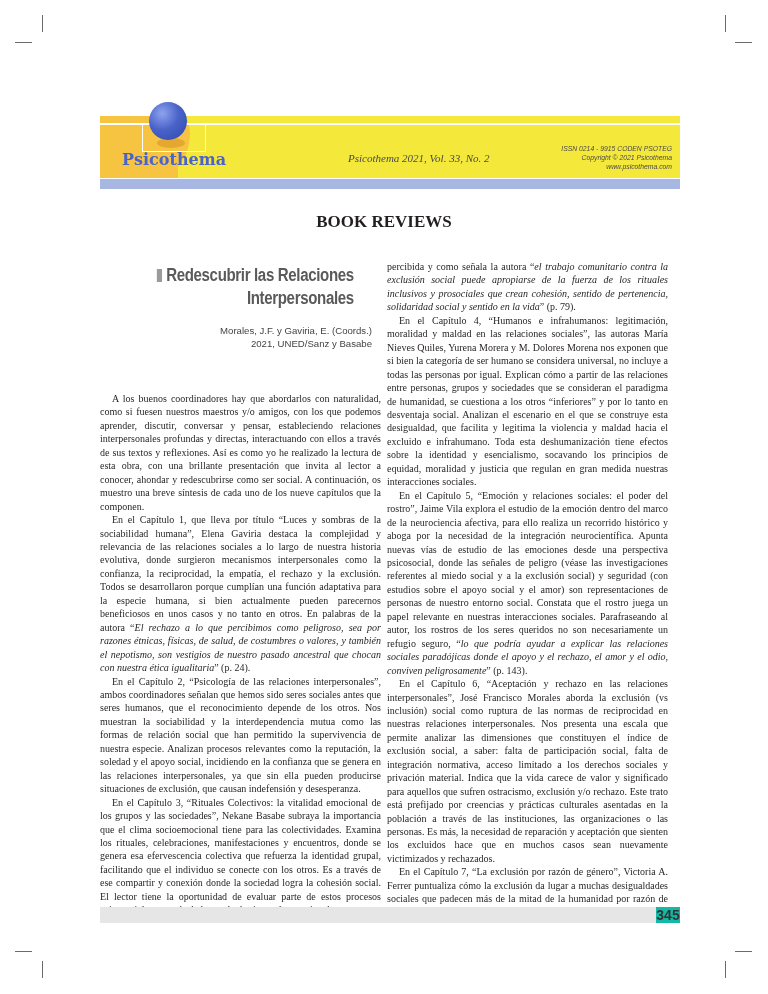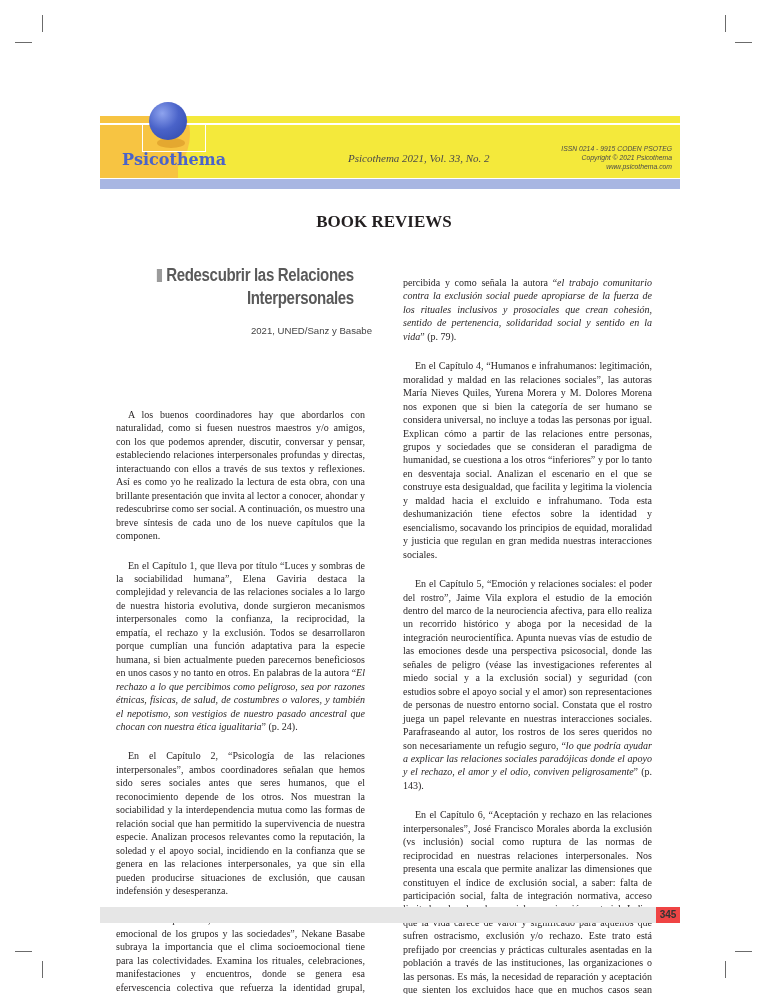--- a/index.html
+++ b/index.html
@@ -36,30 +36,30 @@
                    font-family: "Liberation Serif", serif; font-weight: bold; font-size: 17px; color: #231f20; }
 
   
   .review-head { position: absolute; left: 112px; top: 264px; width: 260px; text-align: right; }
   .review-title { font-family: "Liberation Sans", sans-serif; font-weight: bold; font-size: 17.5px;
                   line-height: 23px; color: #5a5a5a; letter-spacing: -0.4px; transform: scaleX(0.86); transform-origin: center; }
   .title-box { display: inline-block; width: 6px; height: 13px; background: #9b9b9b; margin-right: 5px; vertical-align: -1px; }
   .review-meta { margin-top: 14px; font-family: "Liberation Sans", sans-serif; font-size: 9.6px; line-height: 13px; color: #444; }
 
   .col { position: absolute; font-size: 10px; line-height: 13.45px; text-align: justify; color: #231f20; }
-  .col p { margin: 16px; text-indent: 12px; }
+  .col p { margin: 0; text-indent: 12px; }
   .col p.noindent { text-indent: 0; }
   .col-left { left: 100px; top: 392px; width: 281px; }
   .col-right { left: 387px; top: 260px; width: 281px; }
   .col-left p:first-child { text-indent: 12px; }
   i { font-style: italic; }
 
   .footer-bar { position: absolute; left: 100px; top: 907px; width: 580px; height: 16px; background: #e6e6e6; }
-  .page-num { position: absolute; right: 0; top: 0; width: 24px; height: 16px; background: #ef4444;
-              font-family: "Liberation Sans", sans-serif; font-weight: bold; font-size: 10px; line-height: 16px;
+  .page-num { position: absolute; right: 0; top: 0; width: 24px; height: 16px; background: #14b8a6;
+              font-family: "Liberation Sans", sans-serif; font-weight: bold; font-size: 14px; line-height: 16px;
               text-align: center; color: #333; }
 </style>
 </head>
 <body>
 
 <div class="crop v" style="left:42px; top:15px;"></div>
 <div class="crop h" style="left:15px; top:42px;"></div>
 <div class="crop v" style="left:725px; top:15px;"></div>
 <div class="crop h" style="left:735px; top:42px;"></div>
 <div class="crop h" style="left:15px; top:951px;"></div>
@@ -86,20 +86,21 @@
 </div>
 
 <div class="section-title">BOOK REVIEWS</div>
 
 <div class="review-head">
   <div class="review-title">
     <span class="title-box"></span><span>Redescubrir las Relaciones</span><br>
     <span>Interpersonales</span>
   </div>
   <div class="review-meta">
+    <div>Morales, J.F. y Gaviria, E. (Coords.)</div>
     <div>2021, UNED/Sanz y Basabe</div>
   </div>
 </div>
 
 <div class="col col-left">
   <p>A los buenos coordinadores hay que abordarlos con naturalidad, como si fuesen nuestros maestros y/o amigos, con los que podemos aprender, discutir, conversar y pensar, estableciendo relaciones interpersonales profundas y directas, interactuando con ellos a través de sus textos y reflexiones. Así es como yo he realizado la lectura de esta obra, con una brillante presentación que invita al lector a conocer, ahondar y redescubrirse como ser social. A continuación, os muestro una breve síntesis de cada uno de los nueve capítulos que la componen.</p>
   <p><span>En el Capítulo 1, que lleva por título “Luces y sombras de la sociabilidad humana”, Elena Gaviria destaca la complejidad y relevancia de las relaciones sociales a lo largo de nuestra historia evolutiva, donde surgieron mecanismos interpersonales como la confianza, la reciprocidad, la empatía, el rechazo y la exclusión. Todos se desarrollaron porque cumplían una función adaptativa para la especie humana, si bien actualmente pueden parecernos beneficiosos en unos casos y no tanto en otros. En palabras de la autora “</span><i>El rechazo a lo que percibimos como peligroso, sea por razones étnicas, físicas, de salud, de costumbres o valores, y también el nepotismo, son vestigios de nuestro pasado ancestral que chocan con nuestra ética igualitaria</i><span>” (p. 24).</span></p>
   <p>En el Capítulo 2, “Psicología de las relaciones interpersonales”, ambos coordinadores señalan que hemos sido seres sociales antes que seres humanos, que el reconocimiento depende de los otros. Nos muestran la sociabilidad y la interdependencia mutua como las formas de relación social que han permitido la supervivencia de nuestra especie. Analizan procesos relevantes como la reputación, la soledad y el apoyo social, incidiendo en la confianza que se genera en las relaciones interpersonales, ya que sin ella pueden producirse situaciones de exclusión, que causan indefensión y desesperanza.</p>
   <p>En el Capítulo 3, “Rituales Colectivos: la vitalidad emocional de los grupos y las sociedades”, Nekane Basabe subraya la importancia que el clima socioemocional tiene para las colectividades. Examina los rituales, celebraciones, manifestaciones y encuentros, donde se genera esa efervescencia colectiva que refuerza la identidad grupal, facilitando que el individuo se conecte con los otros. Es a través de ese compartir y conexión donde la sociedad logra la cohesión social. El lector tiene la oportunidad de evaluar parte de estos procesos psicosociales a través de la escala de sincronía emocional</p>
 </div>

